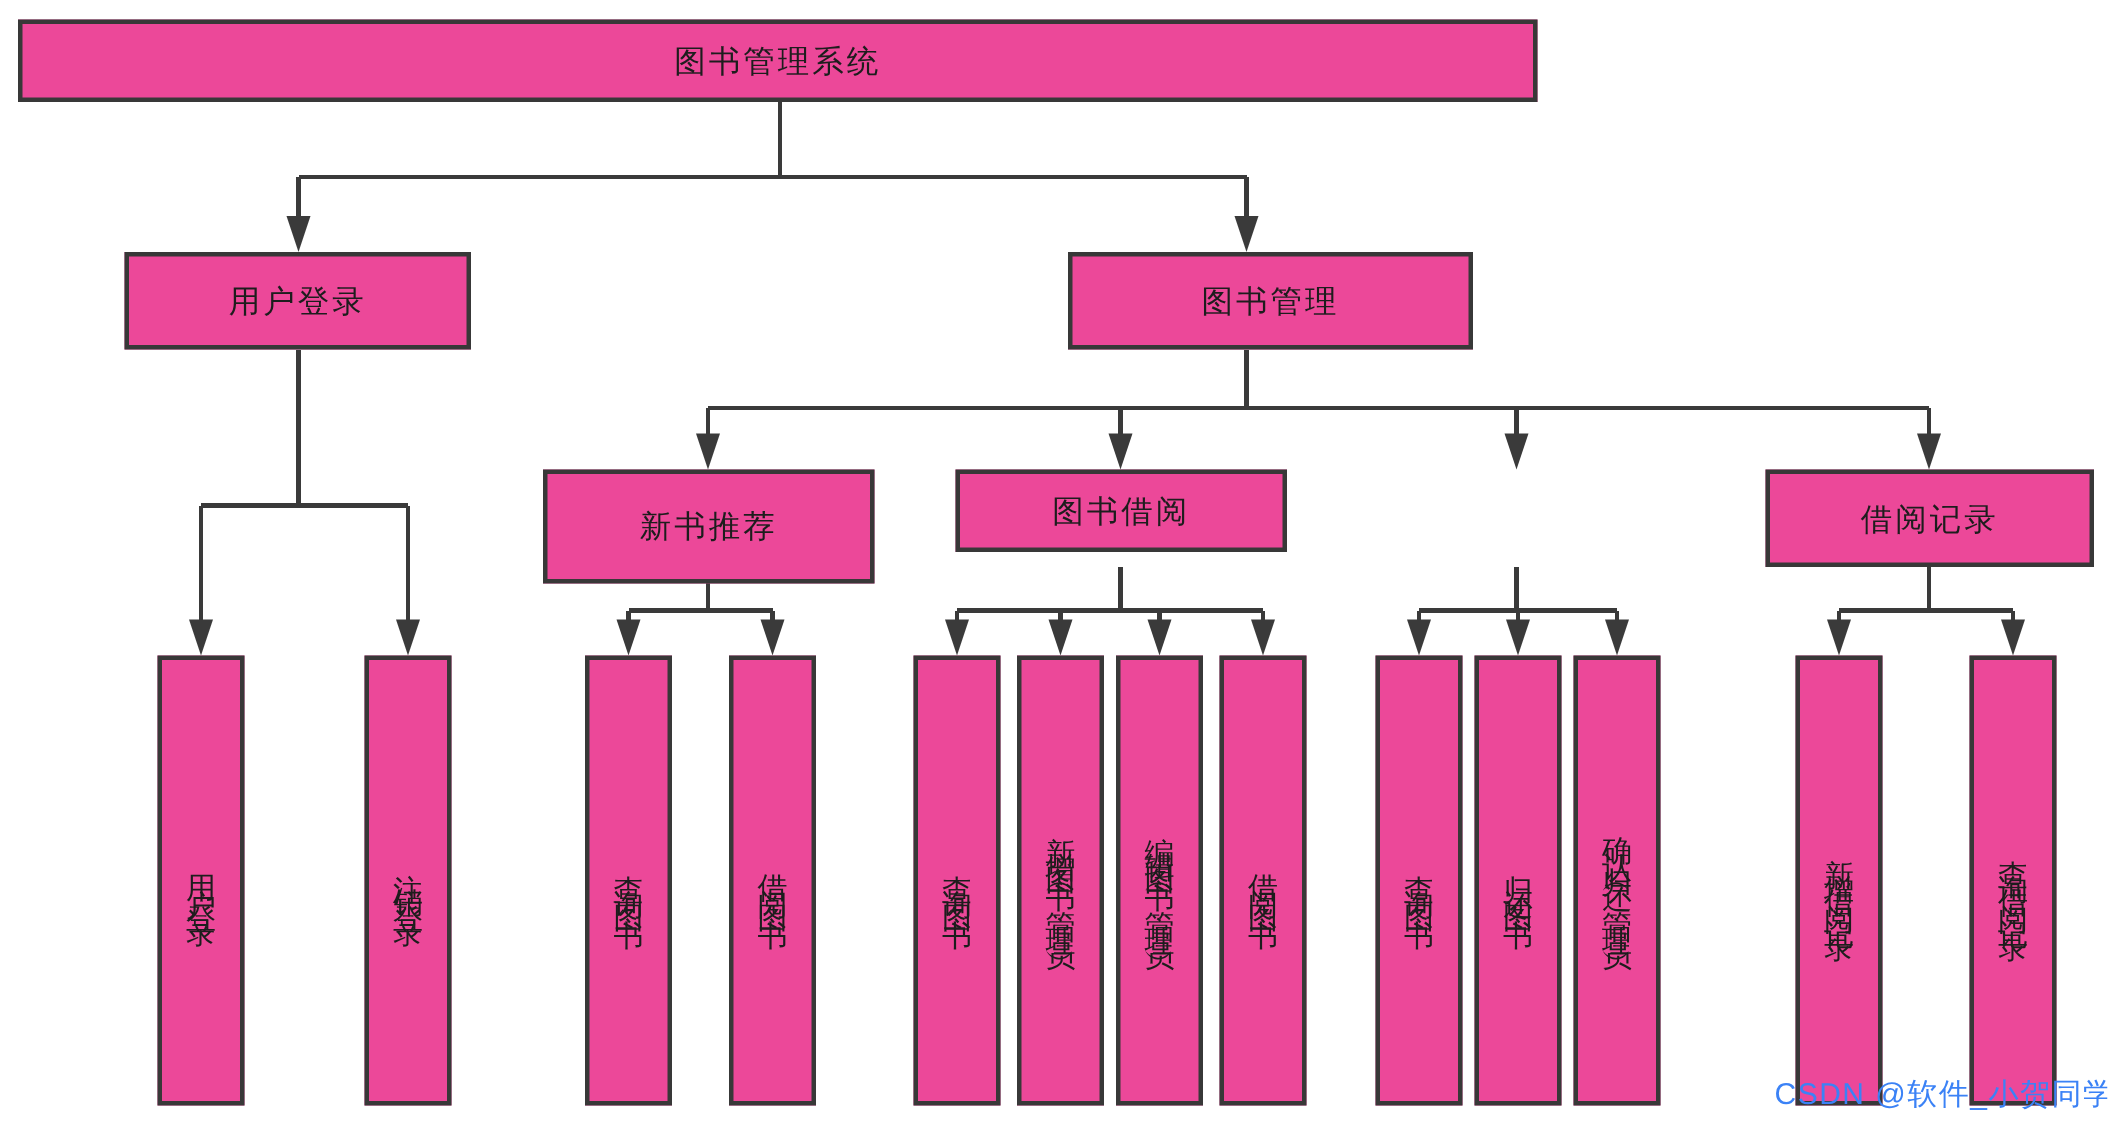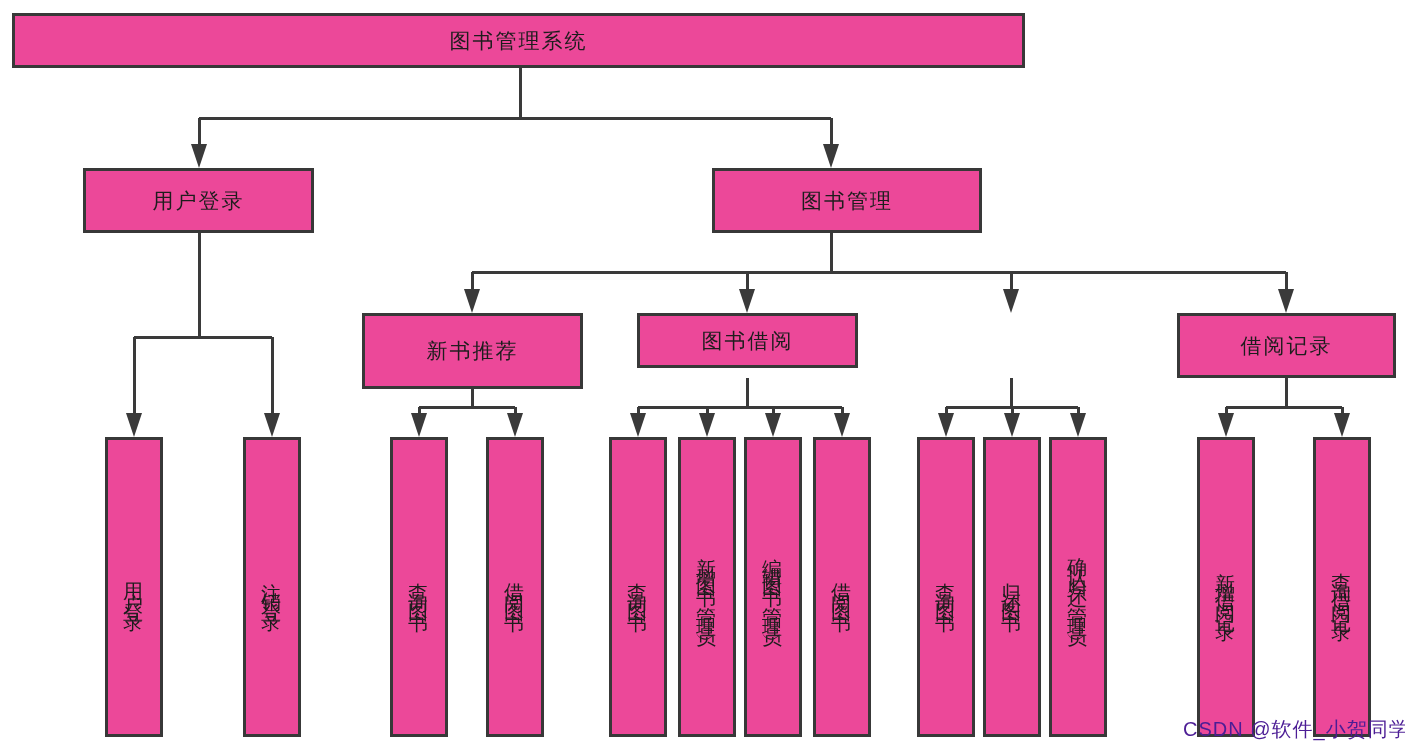--- a/index.html
+++ b/index.html
@@ -27,21 +27,21 @@
     writing-mode: vertical-rl;
     text-orientation: mixed;
     font-size: 20px;
     letter-spacing: 10px;
   }
   .watermark {
     position: absolute;
     left: 1183px;
     top: 716px;
     width: 220px;
-    color: #4c1d95;
+    color: #3b82f6;
     font-size: 20px;
     letter-spacing: 1px;
     white-space: nowrap;
   }
 </style>
 </head>
 <body>
 
 <div class="stage">
 

